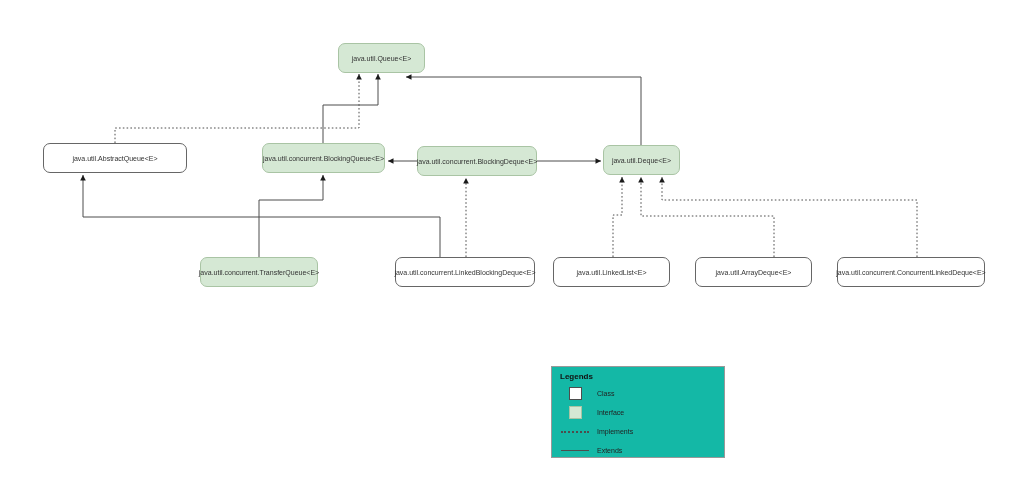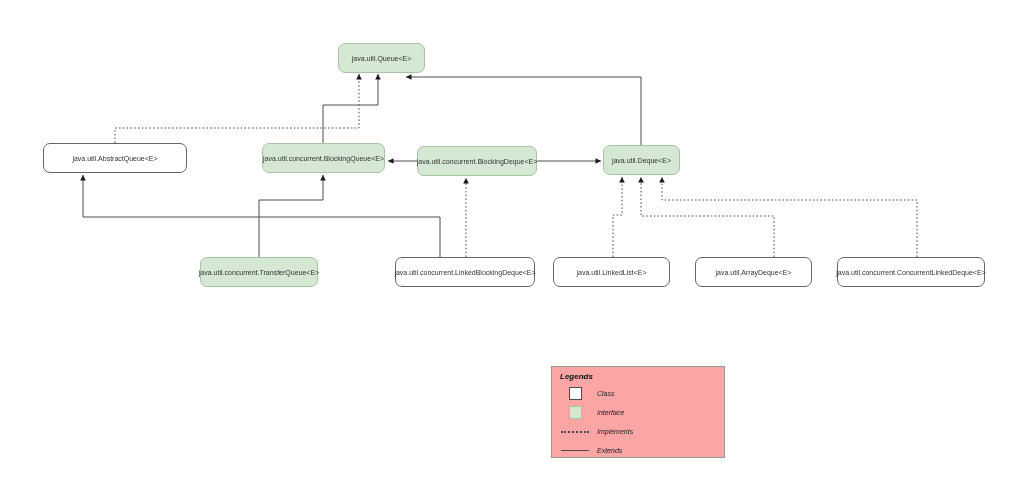--- a/index.html
+++ b/index.html
@@ -43,23 +43,22 @@
     border-color: var(--class-border, #666666);
   }
   #legend-box {
     position: absolute;
     left: 551px;
     top: 366px;
     width: 174px;
     height: 92px;
     box-sizing: border-box;
     border: 1px solid var(--legend-border, #999999);
-    background: #fca5a5;
+    background: #14b8a6;
     padding: 5px 8px;
-    font-style: italic;
   }
   .legend-title {
     font-size: 8px;
     font-weight: bold;
     color: #111;
     margin-bottom: 3px;
   }
   .legend-row {
     display: flex;
     align-items: center;

